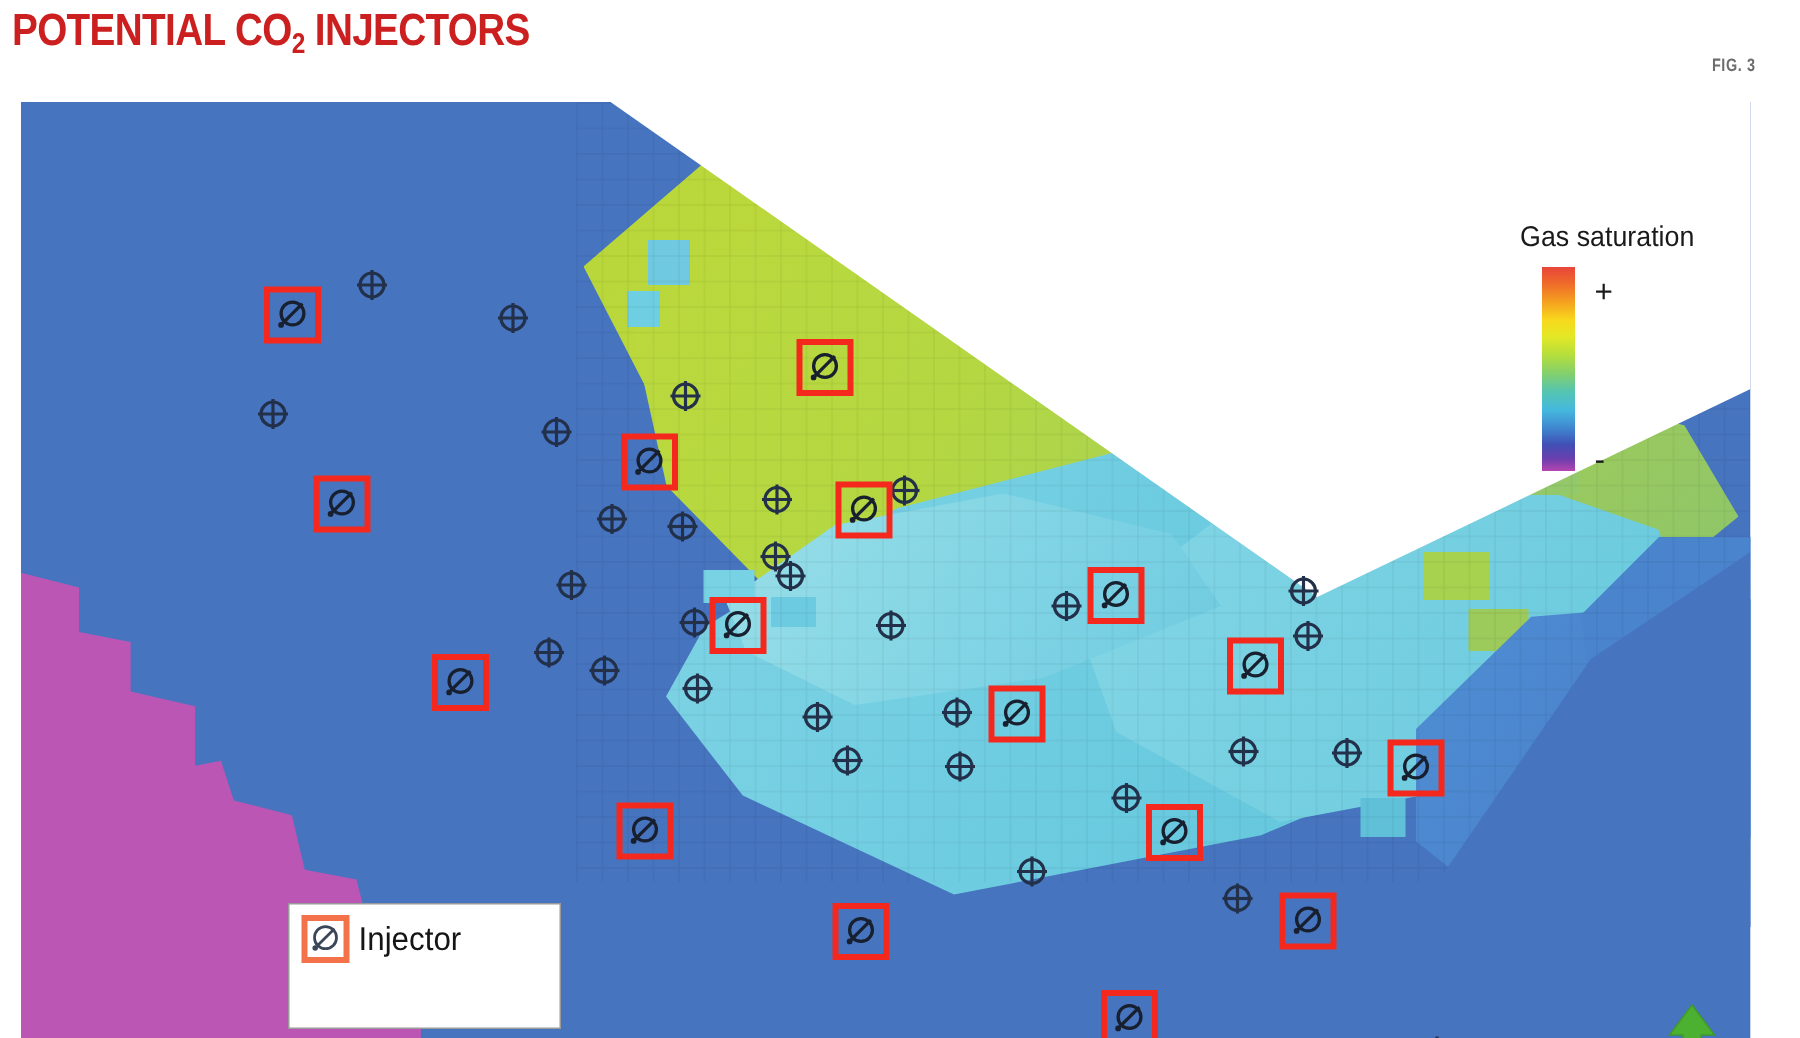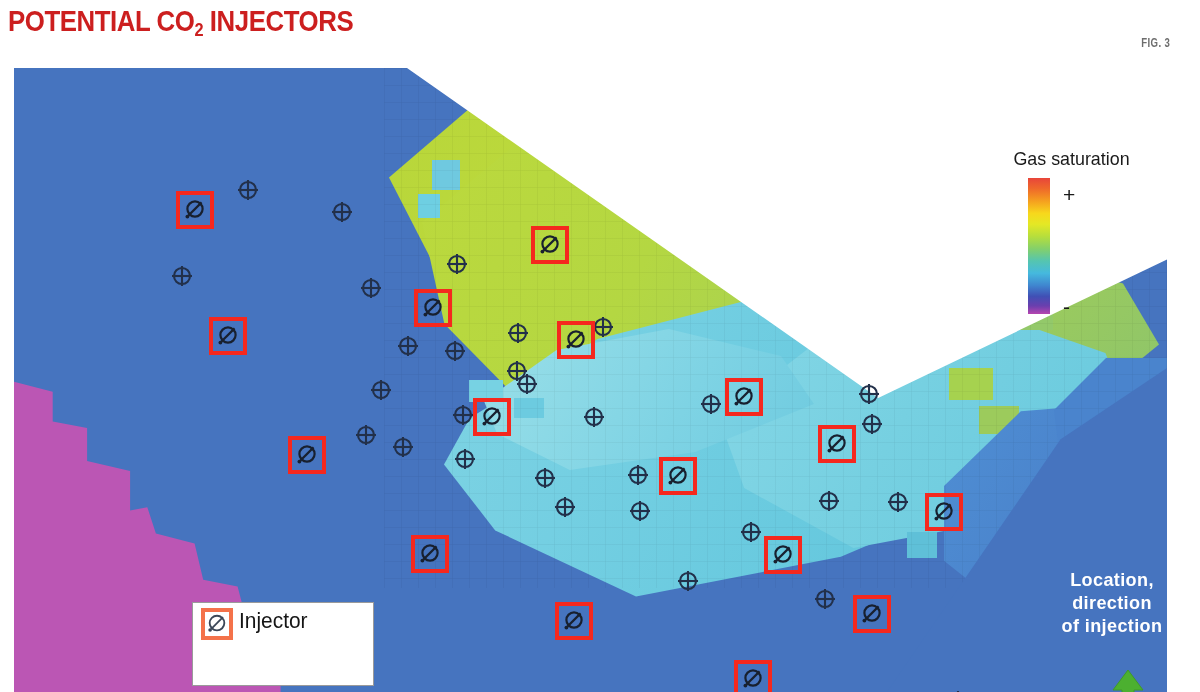--- a/index.html
+++ b/index.html
@@ -169,21 +169,21 @@
   #colorbar-minus{
     position:absolute;left:94px;top:148px;font-size:21px;color:#1a1a1a;line-height:1;
   }
 
   
   #symbol-key{
     position:absolute;left:178px;top:534px;width:182px;height:84px;
     background:#ffffff;border:1px solid #9a9a9a;box-sizing:border-box;
   }
   .key-row{
-    position:absolute;left:8px;height:36px;display:flex;
+    position:absolute;left:8px;height:36px;display:flex;align-items:center;
   }
   .key-row.r1{top:5px;}
   .key-row.r2{top:42px;}
   .key-swatch{
     width:32px;height:32px;position:relative;flex:0 0 32px;margin-right:6px;
   }
   .key-swatch.injector{border:4px solid #f4724a;box-sizing:border-box;}
   .key-swatch svg{position:absolute;left:50%;top:50%;width:22px;height:22px;margin:-11px 0 0 -11px;}
   .key-swatch.producer svg{width:26px;height:26px;margin:-13px 0 0 -13px;}
   .key-label{
@@ -609,24 +609,19 @@
         <svg viewBox="0 0 24 24" aria-hidden="true">
           <circle cx="12" cy="11" r="8" fill="none" stroke="#3b4758" stroke-width="2"></circle>
           <line x1="18.5" y1="4.5" x2="5.5" y2="17.5" stroke="#3b4758" stroke-width="2"></line>
           <circle cx="4.5" cy="18.5" r="2" fill="#3b4758"></circle>
         </svg>
       </div>
       <div class="key-label">Injector</div>
     </div>
   </div>
 
-  <div id="injection-callout">
-    <div class="line">Location,</div>
-    <div class="line">direction</div>
-    <div class="line">of  injection</div>
-  </div>
   <div id="injection-arrow">
     <svg viewBox="0 0 36 56" aria-hidden="true">
       <polygon points="18,2 33,22 24,22 24,56 12,56 12,22 3,22" fill="#4cb030" stroke="#3f9a28" stroke-width="1"></polygon>
     </svg>
   </div>
 
 </div>
 
 </body></html>

